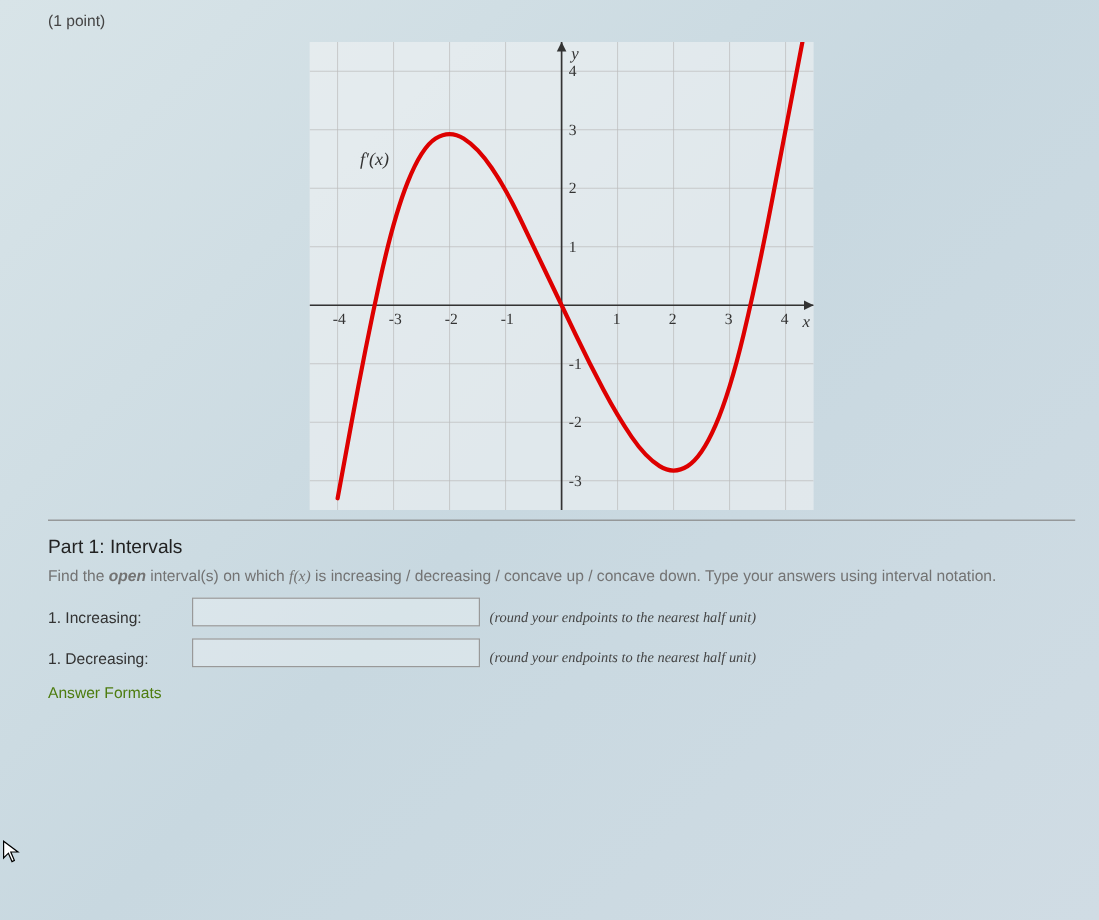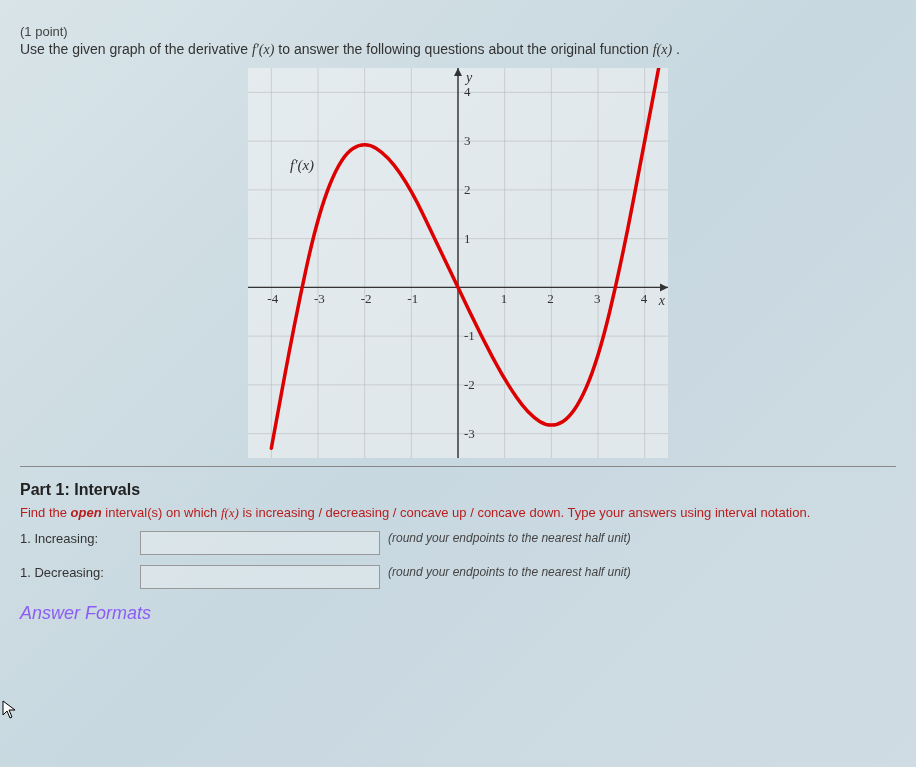--- a/index.html
+++ b/index.html
@@ -6,22 +6,23 @@
     margin: 0;
     font-family: Arial, sans-serif;
     background: linear-gradient(135deg, #d8e4e8, #c8d8e0, #d0dce4);
     width: 916px;
     height: 767px;
     overflow: hidden;
     font-size: 14px;
     color: #333;
   }
   .page {
-    padding: 24px 20px;
+    padding: 10px 20px;
     position: relative;
+    margin-left: 20px;
   }
   .points {
     font-size: 13px;
     color: #444;
   }
   .question-text {
     font-size: 14px;
     color: #333;
     margin-top: 2px;
   }
@@ -35,80 +36,73 @@
     margin: 10px auto 0 auto;
     background: rgba(248,248,248,0.5);
     position: relative;
   }
   svg { display: block; }
   .divider {
     border-top: 1px solid #888;
     margin-top: 8px;
   }
   .part-title {
-    font-weight: bold;
+    font-weight: normal;
     font-size: 16px;
     margin-top: 14px;
     color: #222;
   }
   .part-instructions {
     font-size: 13px;
     margin-top: 6px;
-    color: #b91c1c;
+    color: #737373;
   }
   .answer-row {
     display: flex;
-    align-items: flex-start;
+    align-items: flex-end;
     margin-top: 10px;
     font-size: 13px;
   }
   .answer-label {
     width: 120px;
     flex-shrink: 0;
   }
   .answer-input {
     width: 230px;
     height: 20px;
     border: 1px solid #999;
     background: rgba(255,255,255,0.3);
     padding: 1px 4px;
     font-size: 12px;
   }
   .hint {
     font-style: italic;
     font-size: 12px;
     color: #444;
     margin-left: 8px;
+    font-family: Liberation Serif, serif;
   }
   .answer-formats {
     margin-top: 14px;
-    font-size: 18px;
-    color: #8b5cf6;
-    font-style: italic;
+    font-size: 13px;
+    color: #4d7c0f;
   }
   .cursor {
     position: absolute;
     left: 2px;
     top: 700px;
     font-size: 18px;
   }
 </style>
 </head>
 <body>
 
 <div class="page">
   <div class="points">(1 point)</div>
 
-  <div class="question-text">
-    <span>Use the given graph of the derivative </span>
-    <span class="math">f′(x)</span>
-    <span> to answer the following questions about the original function </span>
-    <span class="math">f(x)</span>
-    <span>.</span>
-  </div>
 
   <div class="chart-container">
     <svg id="chart-svg" width="420" height="390">
         <line x1="23.333333333333332" y1="390" x2="23.333333333333332" y2="0" stroke="#bbb" stroke-width="0.6"></line>
         <line x1="70" y1="390" x2="70" y2="0" stroke="#bbb" stroke-width="0.6"></line>
         <line x1="116.66666666666667" y1="390" x2="116.66666666666667" y2="0" stroke="#bbb" stroke-width="0.6"></line>
         <line x1="163.33333333333334" y1="390" x2="163.33333333333334" y2="0" stroke="#bbb" stroke-width="0.6"></line>
         <line x1="210" y1="390" x2="210" y2="0" stroke="#bbb" stroke-width="0.6"></line>
         <line x1="256.6666666666667" y1="390" x2="256.6666666666667" y2="0" stroke="#bbb" stroke-width="0.6"></line>
         <line x1="303.3333333333333" y1="390" x2="303.3333333333333" y2="0" stroke="#bbb" stroke-width="0.6"></line>

